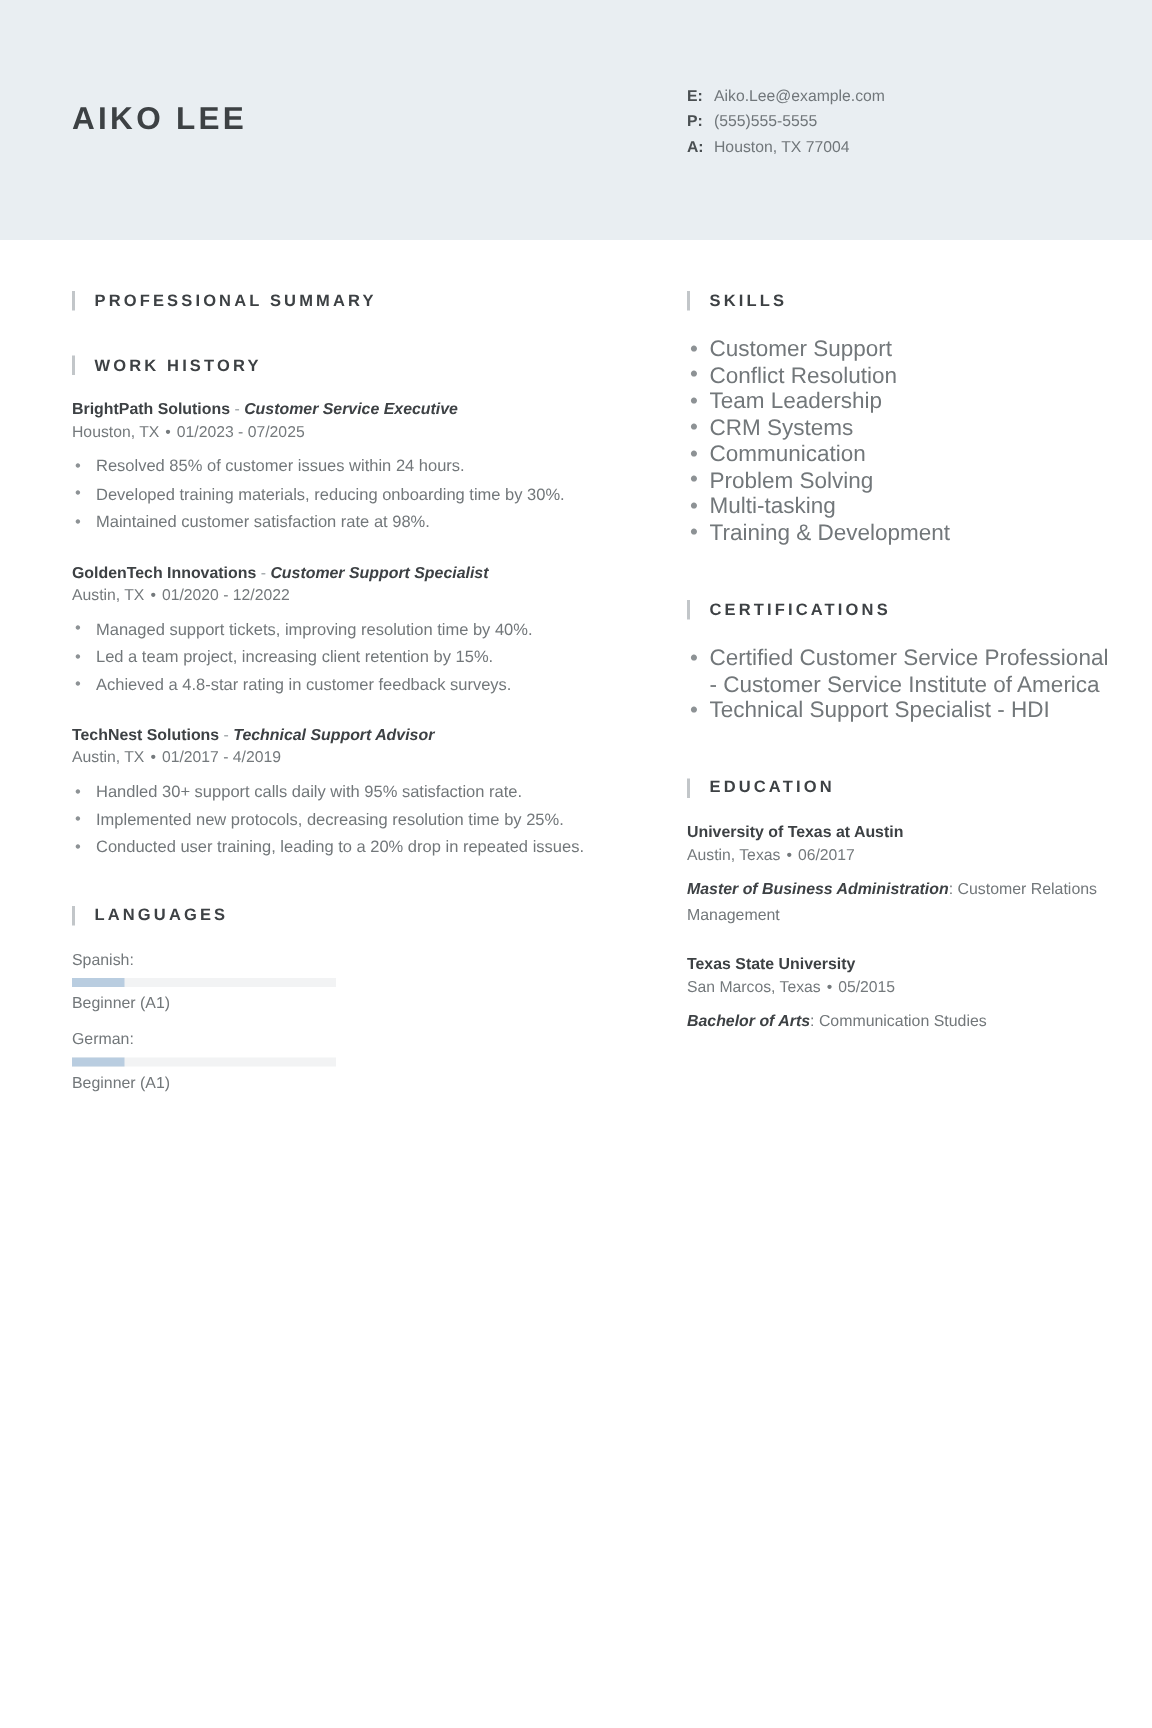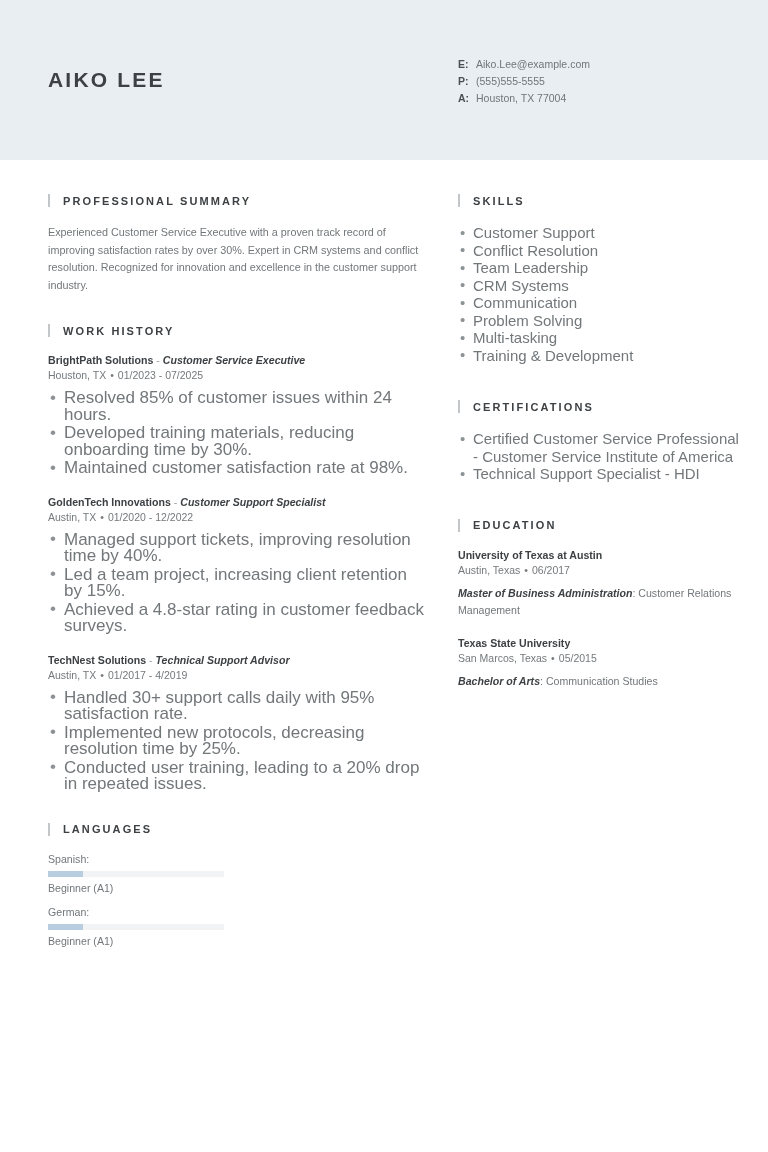--- a/index.html
+++ b/index.html
@@ -99,21 +99,21 @@
     font-size: 10.5px;
     color: #74797c;
     margin-bottom: 9px;
   }
   .job-meta .dot { padding: 0 4px; }
 
   ul.bullets { list-style: none; }
   ul.bullets li {
     position: relative;
     padding-left: 16px;
-    font-size: 17px;
+    font-size: 11px;
     line-height: 16.5px;
     color: #72777a;
     margin-bottom: 2px;
   }
   ul.bullets li::before {
     content: "\2022";
     position: absolute;
     left: 2px;
     top: -0.5px;
     color: #8d9295;
@@ -214,21 +214,20 @@
 
 <div class="body-wrap">
 
   <div class="col-left">
 
     <div class="section">
       <div class="section-head">
         <span class="accent-bar"></span>
         <span class="section-title">PROFESSIONAL SUMMARY</span>
       </div>
-      <div class="summary">Experienced Customer Service Executive with a proven track record of improving satisfaction rates by over 30%. Expert in CRM systems and conflict resolution. Recognized for innovation and excellence in the customer support industry.</div>
     </div>
 
     <div class="section">
       <div class="section-head">
         <span class="accent-bar"></span>
         <span class="section-title">WORK HISTORY</span>
       </div>
 
       <div class="job">
         <div class="job-line">

